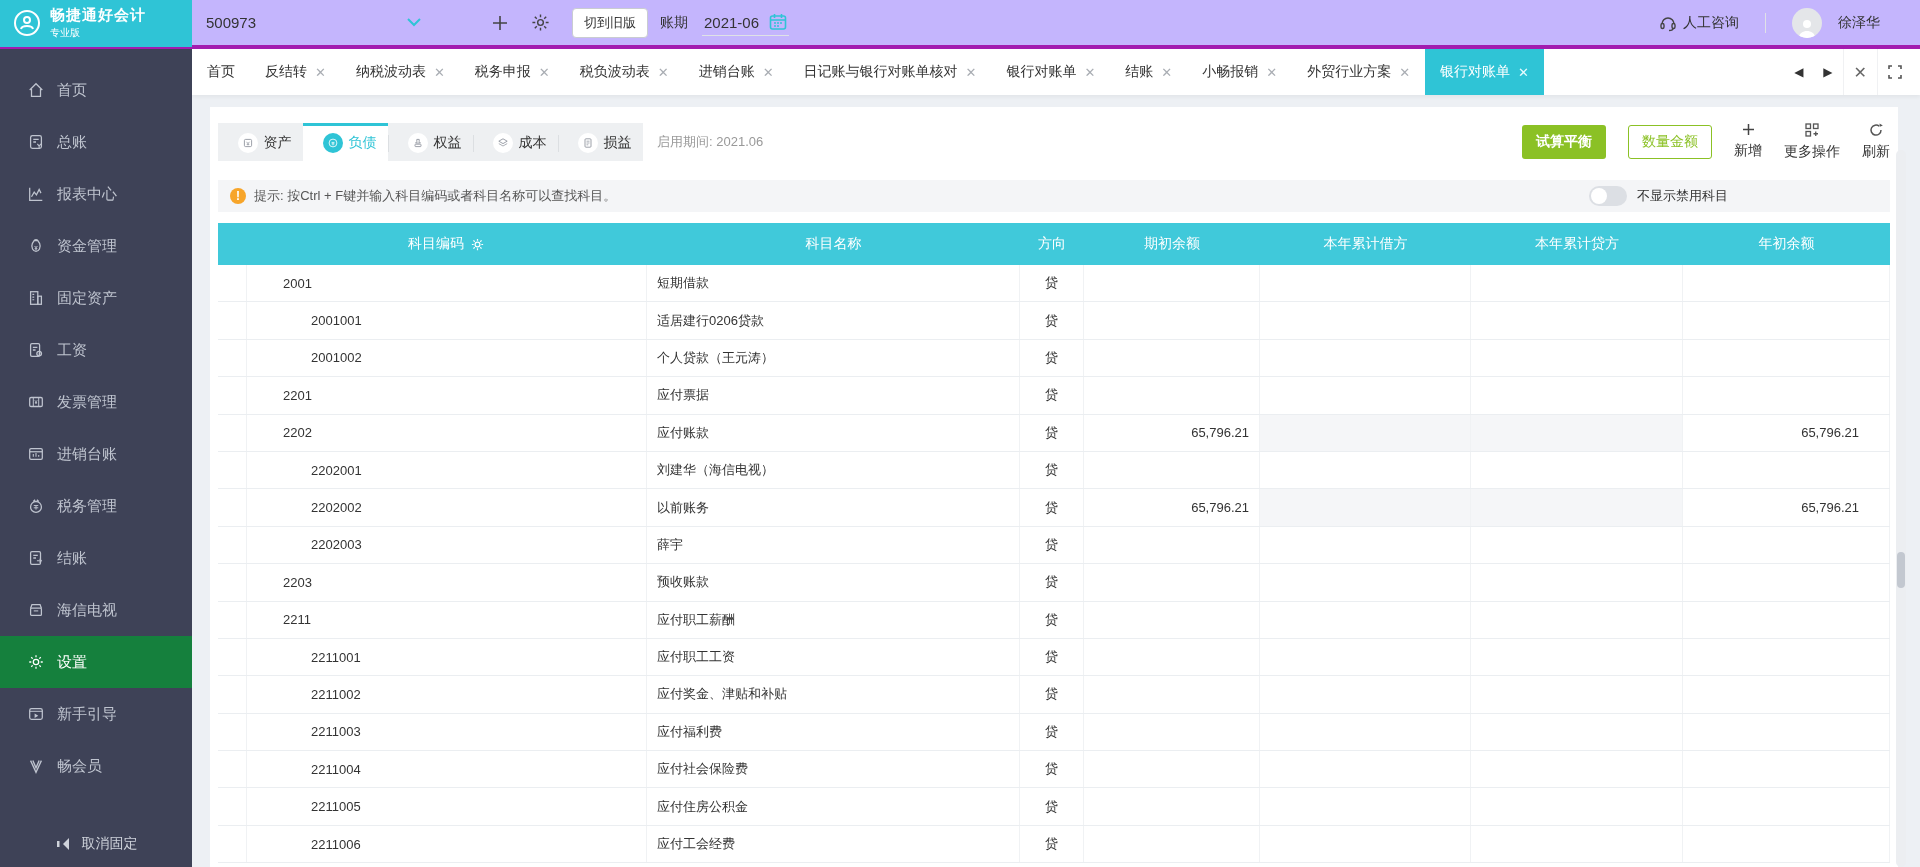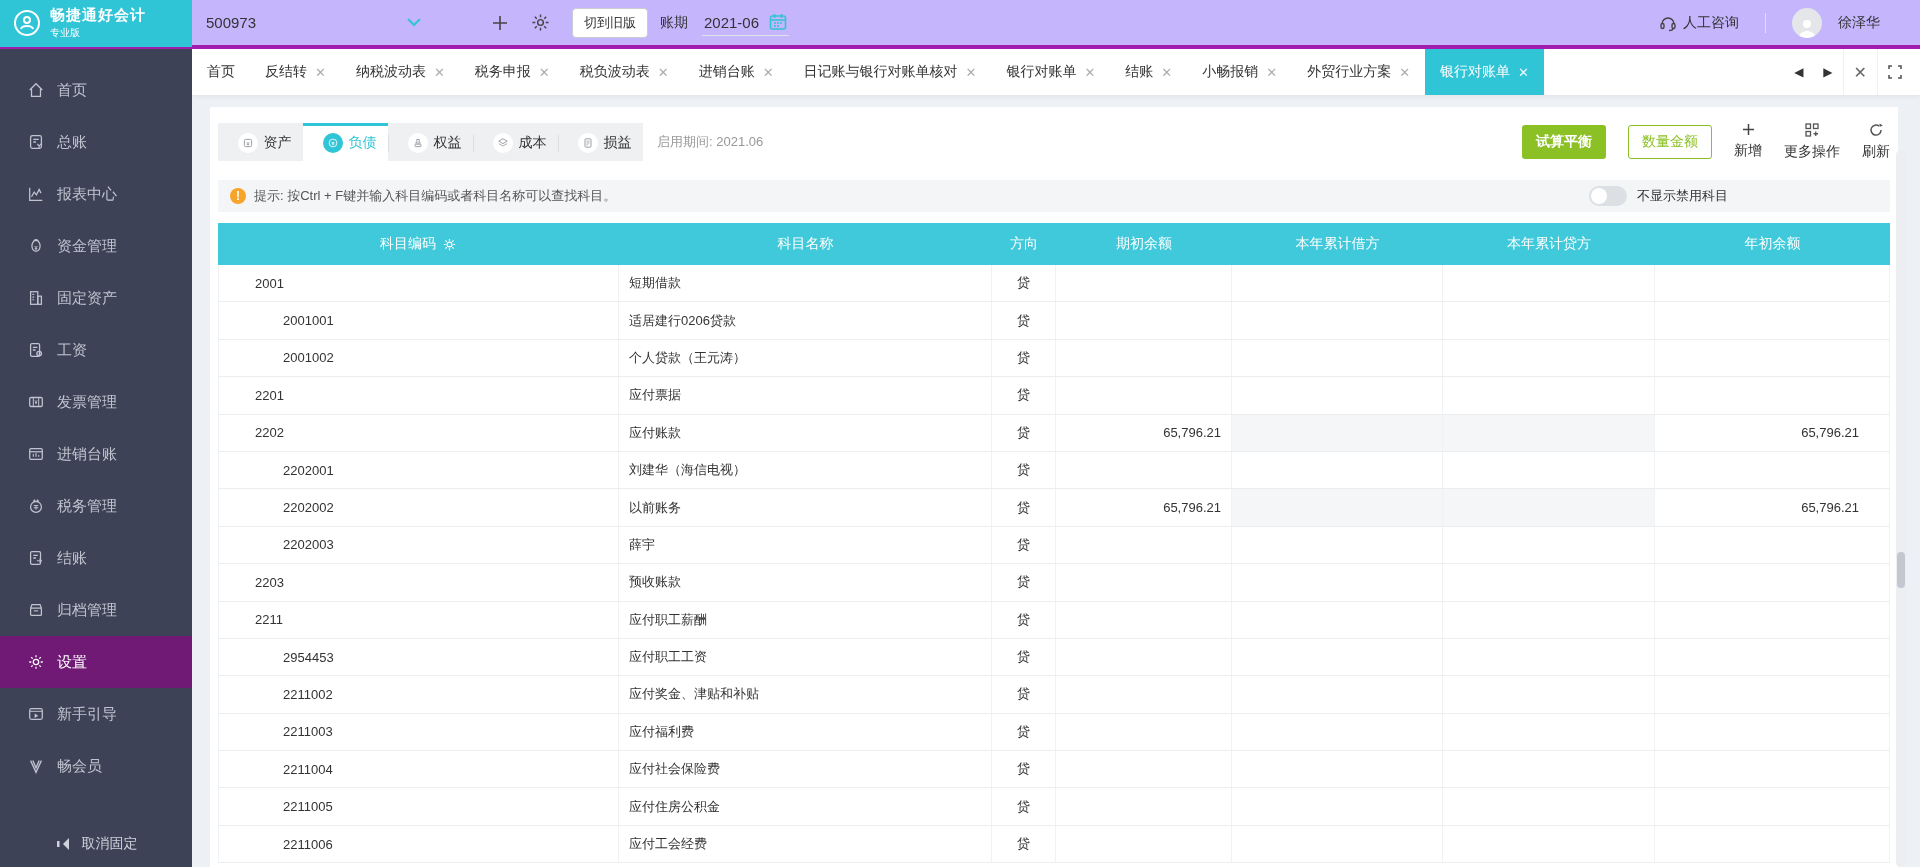--- a/index.html
+++ b/index.html
@@ -20,21 +20,21 @@
   .tb-right { display:flex; align-items:center; margin-left:auto; margin-right:40px; gap:16px; }
   .support { display:flex; align-items:center; gap:6px; font-size:14px; color:#333; cursor:pointer; }
   .tb-divider { width:1px; height:20px; background:#e0e2e6; margin:0 10px; }
   .avatar { width:30px; height:30px; border-radius:50%; background:#e4e6e9; display:flex; align-items:flex-end; justify-content:center; overflow:hidden; }
   .username { font-size:14px; color:#333; cursor:pointer; }
 
   
   .sidebar { position:absolute; left:0; top:49px; width:192px; bottom:0; background:#3e4257; padding-top:15px; z-index:20; }
   .side-item { height:52px; display:flex; align-items:center; padding-left:27px; gap:12px; color:#bfc4cf; font-size:15px; cursor:pointer; }
   .side-item svg { flex:none; }
-  .side-item.active { background:#701a75; color:#fff; }
+  .side-item.active { background:#15803d; color:#fff; }
   .unpin { position:absolute; left:0; bottom:14px; width:100%; display:flex; align-items:center; justify-content:center; gap:11px; color:#cfd3db; font-size:14px; cursor:pointer; }
 
   
   .tabbar { position:absolute; left:192px; top:49px; right:0; height:46px; background:#fff; display:flex; align-items:stretch; box-shadow:0 2px 4px rgba(0,0,0,.05); z-index:10; }
   .tabs { display:flex; align-items:stretch; overflow:hidden; flex:1; }
   .tab { display:flex; align-items:center; padding:0 15px; font-size:14px; color:#333; cursor:pointer; white-space:nowrap; }
   .tab .x { color:#a9adb3; font-size:13px; margin-left:8px; }
   .tab.active { background:#2fc4d6; color:#fff; }
   .tab.active .x { color:#eafcff; }
   .tab-controls { display:flex; align-items:center; gap:0; padding-right:8px; flex:none; }
@@ -61,21 +61,21 @@
   .hintbar { margin:15px 8px 0 8px; height:32px; background:#f4f5f7; display:flex; align-items:center; padding:0 12px; gap:8px; }
   .hint-ico { width:16px; height:16px; border-radius:50%; background:#f7a52a; color:#fff; font-size:12px; font-weight:bold; display:flex; align-items:center; justify-content:center; flex:none; }
   .hint-text { font-size:13px; color:#555; }
   .toggle-wrap { margin-left:auto; display:flex; align-items:center; gap:10px; padding-right:150px; }
   .toggle { width:38px; height:20px; border-radius:10px; background:#dcdfe4; position:relative; cursor:pointer; }
   .toggle .knob { position:absolute; left:2px; top:2px; width:16px; height:16px; border-radius:50%; background:#fff; }
   .toggle-label { font-size:13px; color:#333; }
 
   
   .table { margin:11px 8px 0 8px; }
-  .tgrid { display:grid; grid-template-columns:401px 373px 64px 176px 211px 212px 1fr; }
+  .tgrid { display:grid; grid-template-columns:401px 373px 64px 176px 211px 212px 1fr;padding-left:28px; }
   .thead { background:#40c9da; height:42px; }
   .thead .th { color:#fff; font-size:14px; display:flex; align-items:center; justify-content:center; gap:6px; }
   .trow { height:37.4px; border-bottom:1px solid #ebeef1; }
   .trow .td { font-size:13px; color:#333; display:flex; align-items:center; border-right:1px solid #f0f2f4; overflow:hidden; white-space:nowrap; }
   .trow .td:first-child { border-left:1px solid #f0f2f4; }
   .td.code { padding-left:36px; }
   .td.code.child { padding-left:64px; }
   .td.name { padding-left:10px; }
   .td.dir { justify-content:center; }
   .td.num { justify-content:flex-end; padding-right:10px; }
@@ -263,21 +263,21 @@
         <span>结账</span>
       </div>
       <div class="side-item">
         <span>
           <svg width="18" height="18" viewBox="0 0 20 20" fill="none" stroke="currentColor" stroke-width="1.4">
             <path d="M4 8l1.5-4h9L16 8"></path>
             <rect x="4" y="8" width="12" height="8" rx="1"></rect>
             <path d="M7.5 11h5" stroke-width="1.2"></path>
           </svg>
         </span>
-        <span>归档管理</span>
+        <span>海信电视</span>
       </div>
       <div class="side-item active">
         <span>
           <svg width="18" height="18" viewBox="0 0 20 20" fill="none" stroke="currentColor" stroke-width="1.4">
             <circle cx="10" cy="10" r="3"></circle>
             <path d="M10 2.5v2.3M10 15.2v2.3M2.5 10h2.3M15.2 10h2.3M4.7 4.7l1.6 1.6M13.7 13.7l1.6 1.6M15.3 4.7l-1.6 1.6M6.3 13.7l-1.6 1.6"></path>
           </svg>
         </span>
         <span>设置</span>
       </div>
@@ -587,21 +587,21 @@
           <div class="tgrid trow">
             <div class="td code">2211</div>
             <div class="td name">应付职工薪酬</div>
             <div class="td dir">贷</div>
             <div class="td num"></div>
             <div class="td num"></div>
             <div class="td num"></div>
             <div class="td num last"></div>
           </div>
           <div class="tgrid trow">
-            <div class="td code child">2954453</div>
+            <div class="td code child">2211001</div>
             <div class="td name">应付职工工资</div>
             <div class="td dir">贷</div>
             <div class="td num"></div>
             <div class="td num"></div>
             <div class="td num"></div>
             <div class="td num last"></div>
           </div>
           <div class="tgrid trow">
             <div class="td code child">2211002</div>
             <div class="td name">应付奖金、津贴和补贴</div>

